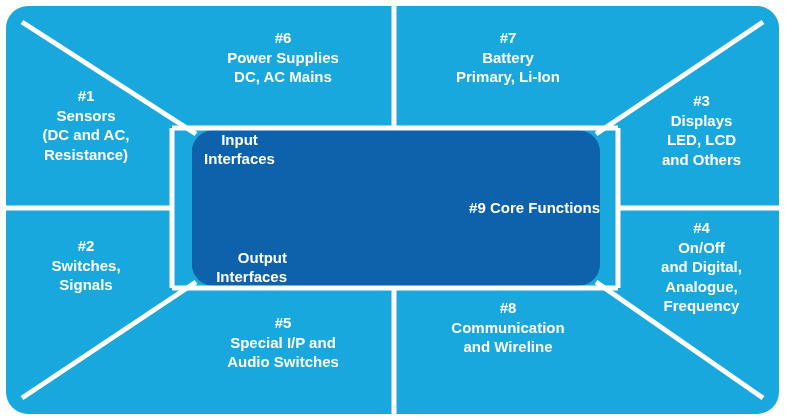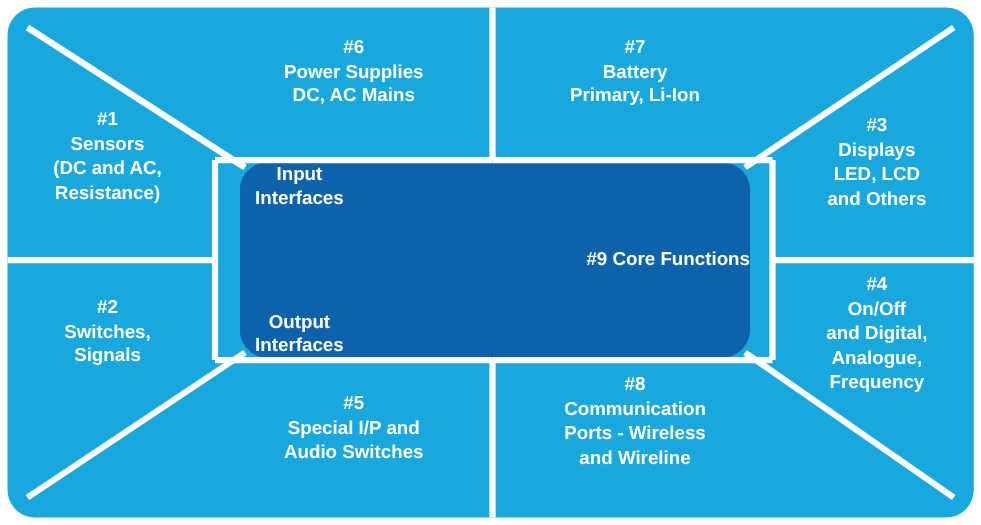--- a/index.html
+++ b/index.html
@@ -44,21 +44,21 @@
     align-items:center;
     justify-content:center;
     text-align:center;
     color:#ffffff;
     font-weight:bold;
     font-size:15px;
     line-height:1.28;
   }
   .core-cell.input{width:95px;}
   .core-cell.core{flex:1 1 auto;justify-content:flex-end;}
-  .core-cell.output{width:95px;}
+  .core-cell.output{width:95px;text-align:right;}
   .core-div{
     width:4px;
     background:#ffffff;
     flex:0 0 auto;
   }
 
   
   .seg{
     position:absolute;
     color:#ffffff;
@@ -179,17 +179,16 @@
 
   <div class="seg" id="seg7">
     <span class="num">#7</span>
     <span class="ln">Battery</span>
     <span class="ln">Primary, Li-Ion</span>
   </div>
 
   <div class="seg" id="seg8">
     <span class="num">#8</span>
     <span class="ln">Communication</span>
-    <span class="ln">Ports - Wireless</span>
     <span class="ln">and Wireline</span>
   </div>
 
 </div>
 
 </body></html>

